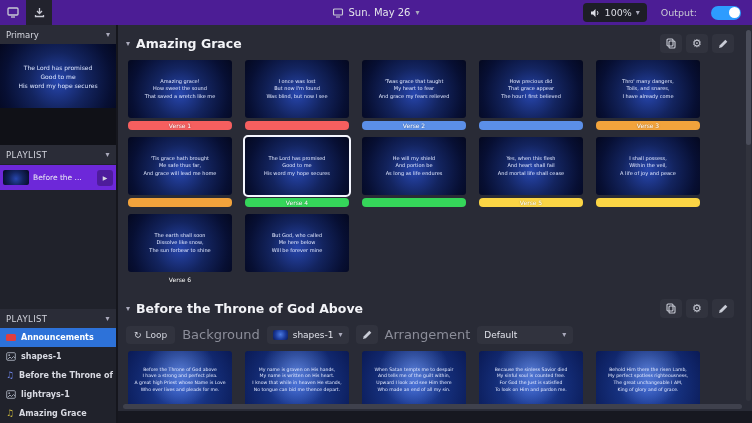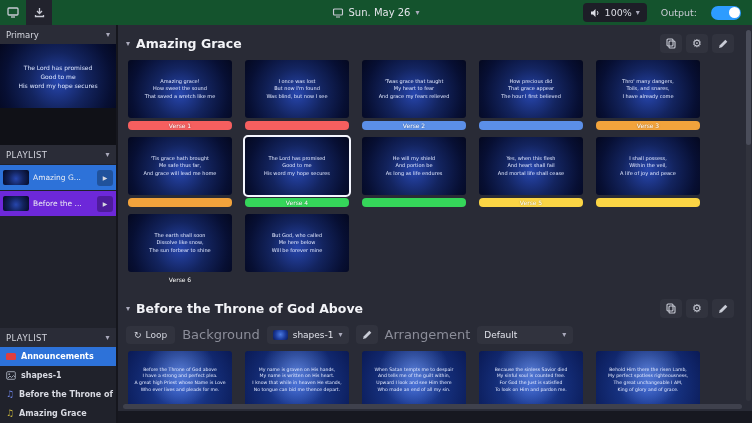--- a/index.html
+++ b/index.html
@@ -1,18 +1,18 @@
 <!DOCTYPE html>
 <html><head>
 <meta charset="utf-8">
 <style>
   * { margin:0; padding:0; box-sizing:border-box; }
   html,body { width:752px; height:423px; overflow:hidden; background:#15161d;
     font-family:"DejaVu Sans","Liberation Sans",sans-serif; color:#e6e6ec; }
-  .topbar { position:absolute; top:0; left:0; right:0; height:25px; background:#14532d;
+  .topbar { position:absolute; top:0; left:0; right:0; height:25px; background:#4c1d95;
     display:flex; align-items:flex-start; }
   .tb-left { display:flex; align-items:center; height:100%; }
   .tb-icon-btn { width:26px; height:25px; background:transparent; border:none; color:#c8cad4;
     display:flex; align-items:center; justify-content:center; cursor:pointer; }
   .tb-icon-btn.lighter { background:#22232d; }
   .tb-center { position:absolute; left:50%; transform:translateX(-50%); top:0; height:25px;
     display:flex; align-items:center; gap:5px; background:transparent; border:none; color:#e3e4ea;
     font-size:10px; cursor:pointer; font-family:inherit; }
   .tb-right { margin-left:auto; display:flex; align-items:center; gap:14px; padding-right:11px; height:100%; }
   .volume { display:flex; align-items:center; gap:4px; background:#1d1e27; border:none; color:#dcdee6;
@@ -153,27 +153,20 @@
       <div class="preview-text">The Lord has promised
 Good to me
 His word my hope secures</div>
     </div>
   </div>
   <div class="sb-header upper">
     <span>PLAYLIST</span>
     <span class="chev">▾</span>
   </div>
   <div class="pl-list">
-    <div class="pl-item selected">
-      <div class="pl-thumb"></div>
-      <span class="pl-name">Amazing G...</span>
-      <button class="pl-play">
-          <span>▶</span>
-        </button>
-    </div>
     <div class="pl-item">
       <div class="pl-thumb"></div>
       <span class="pl-name">Before the ...</span>
       <button class="pl-play">
           <span>▶</span>
         </button>
     </div>
   </div>
   <div class="sb-spacer"></div>
   <div class="sb-header upper">
@@ -193,20 +186,30 @@
             <path d="M1.5 7.5l2.5-2.5 1.5 1.5 2-2 1.5 1.5" fill="none" stroke="currentColor" stroke-width="1"></path>
           </svg>
       </span>
       <span>shapes-1</span>
     </div>
     <div class="lib-item">
       <span class="note-icon" style="color: rgb(111, 134, 232);">♫</span>
       <span>Before the Throne of God</span>
     </div>
     <div class="lib-item">
+      <span class="img-icon" style="color: rgb(154, 160, 173);">
+        <svg width="10" height="9" viewBox="0 0 10 9">
+            <rect x="0.7" y="0.7" width="8.6" height="7.6" rx="1" fill="none" stroke="currentColor" stroke-width="1"></rect>
+            <circle cx="3.2" cy="3.2" r="0.9" fill="currentColor"></circle>
+            <path d="M1.5 7.5l2.5-2.5 1.5 1.5 2-2 1.5 1.5" fill="none" stroke="currentColor" stroke-width="1"></path>
+          </svg>
+      </span>
+      <span>lightrays-1</span>
+    </div>
+    <div class="lib-item">
       <span class="note-icon" style="color: rgb(203, 184, 62);">♫</span>
       <span>Amazing Grace</span>
     </div>
   </div>
 </div>
 
 <div class="main">
 
   <div class="section-header">
     <span class="chev">▾</span>

